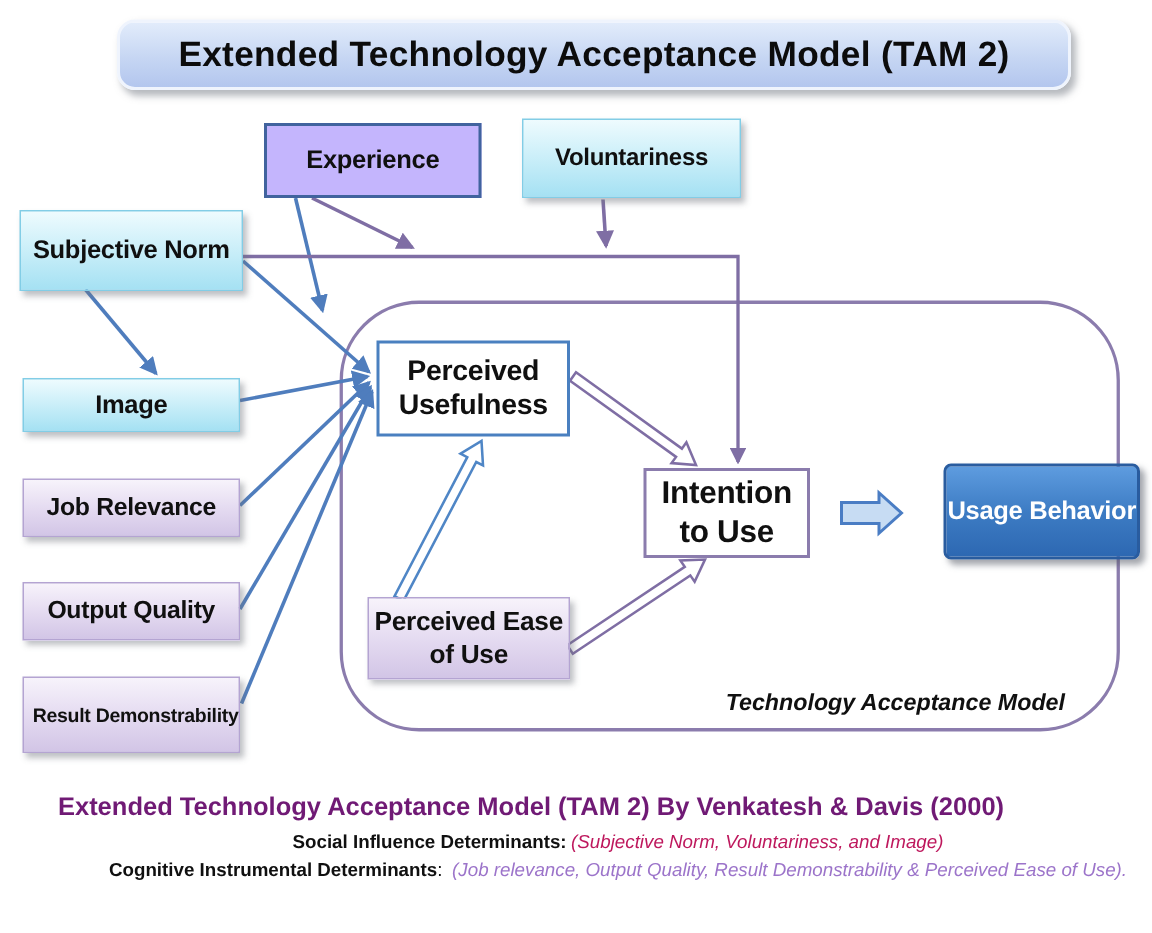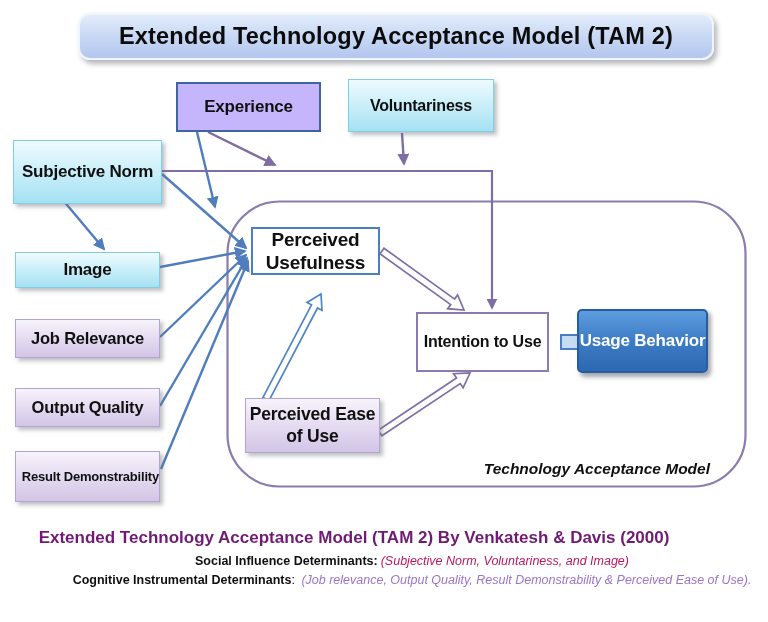--- a/index.html
+++ b/index.html
@@ -94,53 +94,53 @@
   <div class="title">Extended Technology Acceptance Model (TAM 2)</div>
 
   <div class="node white-blue" style="left:176px;top:82px;width:145px;height:50px;font-size:17px;">
     <span>Experience</span>
   </div>
 
   <div class="node cyan" style="left:348px;top:79px;width:146px;height:53px;font-size:16px;">
     <span>Voluntariness</span>
   </div>
 
-  <div class="node cyan" style="left:13px;top:140px;width:149px;height:64px;font-size:17px;">
+  <div class="node cyan" style="left:13px;top:140px;width:149px;height:54px;font-size:17px;">
     <span>Subjective Norm</span>
   </div>
 
   <div class="node cyan" style="left:15px;top:252px;width:145px;height:36px;font-size:17px;">
     <span>Image</span>
   </div>
 
   <div class="node lavender" style="left:15px;top:388px;width:145px;height:39px;font-size:16.5px;">
     <span>Output Quality</span>
   </div>
 
   <div class="node lavender" style="left:15px;top:319px;width:145px;height:39px;font-size:16.5px;">
     <span>Job Relevance</span>
   </div>
 
   <div class="node lavender" style="left:15px;top:451px;width:145px;height:51px;font-size:13px;justify-content:flex-end;">
     <span>Result Demonstrability</span>
   </div>
 
-  <div class="node white-blue2" style="left:251px;top:227px;width:129px;height:48px;font-size:19px;">
+  <div class="node white-blue2" style="left:251px;top:227px;width:129px;height:64px;font-size:19px;">
     <span>Perceived Usefulness</span>
   </div>
 
   <div class="node lavender" style="left:245px;top:398px;width:135px;height:55px;font-size:17.5px;">
     <span>Perceived Ease of Use</span>
   </div>
 
-  <div class="node white-purple" style="left:416px;top:312px;width:133px;height:60px;font-size:16px;">
+  <div class="node white-purple" style="left:429px;top:312px;width:111px;height:60px;font-size:21px;">
     <span>Intention to Use</span>
   </div>
 
-  <div class="node usage" style="left:577px;top:309px;width:131px;height:64px;font-size:17px;">
+  <div class="node usage" style="left:629px;top:309px;width:131px;height:64px;font-size:17px;">
     <span>Usage Behavior</span>
   </div>
 
   <div class="tam-label">Technology Acceptance Model</div>
 
   <div class="caption">Extended Technology Acceptance Model (TAM 2) By Venkatesh &amp; Davis (2000)</div>
 
   <div class="footer">
     <div>
       <b>Social Influence Determinants:</b><span></span><i style="color: #be185d;">(Subjective Norm, Voluntariness, and Image)</i>

